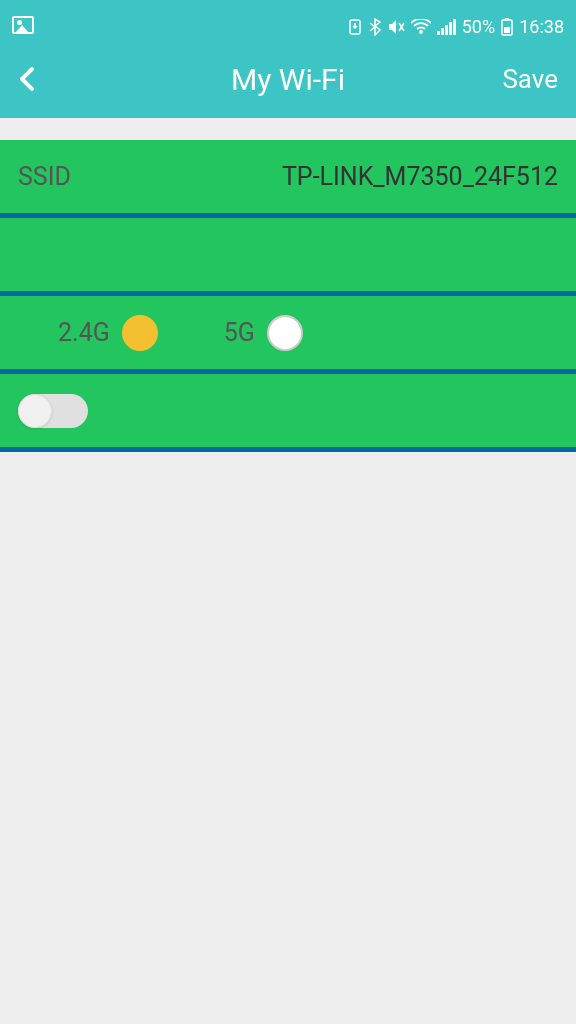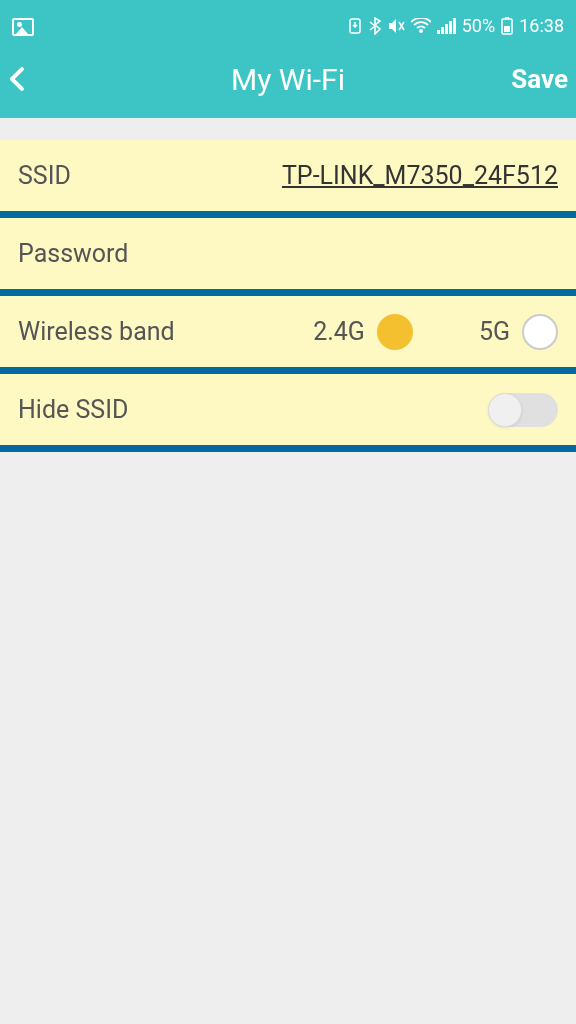--- a/index.html
+++ b/index.html
@@ -11,23 +11,23 @@
     body {
       width: 576px;
       height: 1024px;
       background: #eeeeee;
       overflow: hidden;
     }
     .status-bar {
       height: 40px;
       background: #3dc5c5;
       display: flex;
-      align-items: flex-end;
+      align-items: flex-start;
       justify-content: space-between;
-      padding: 4px 12px;
+      padding: 16px 12px;
       color: white;
       font-size: 18px;
     }
     .status-left {
       display: flex;
       align-items: center;
     }
     .status-right {
       display: flex;
       align-items: center;
@@ -60,21 +60,21 @@
       border-left: 6px solid transparent;
       border-right: 6px solid transparent;
       border-bottom: 7px solid white;
     }
     .nav-bar {
       height: 78px;
       background: #3dc5c5;
       display: flex;
       align-items: center;
       justify-content: space-between;
-      padding: 0 8px;
+      padding: 0 18px;
       color: white;
     }
     .back-chevron {
       width: 18px;
       height: 30px;
       position: relative;
       cursor: pointer;
     }
     .back-chevron::before {
       content: '';
@@ -100,44 +100,43 @@
     }
     .nav-title {
       font-size: 30px;
       font-weight: 400;
       position: absolute;
       left: 50%;
       transform: translateX(-50%);
     }
     .nav-save {
       font-size: 26px;
-      font-weight: 700;
+      font-weight: 400;
       cursor: pointer;
     }
     .spacer {
       height: 22px;
       background: #eeeeee;
     }
     .list-row {
       height: 78px;
-      background: #fef9c3;
+      background: #22c55e;
       display: flex;
       align-items: center;
       justify-content: space-between;
       padding: 0 18px;
-      border-bottom: 7px solid #0369a1;
+      border-bottom: 5px solid #0369a1;
       font-size: 25px;
       color: #444;
     }
     .row-label {
       color: #555;
     }
     .row-value {
       color: #333;
-      text-decoration: underline;
     }
     .band-group {
       display: flex;
       align-items: center;
       gap: 8px;
     }
     .radio-label {
       font-size: 25px;
       color: #555;
       margin-right: 4px;
@@ -248,31 +247,28 @@
 </div>
 
 <div class="spacer"></div>
 
 <div class="list-row">
   <span class="row-label">SSID</span>
   <span class="row-value">TP-LINK_M7350_24F512</span>
 </div>
 
 <div class="list-row">
-  <span class="row-label">Password</span>
-</div>
-
-<div class="list-row">
-  <span class="row-label">Wireless band</span>
+</div>
+
+<div class="list-row">
   <div class="band-group">
     <span class="radio-label">2.4G</span>
     <div class="radio-circle radio-filled"></div>
     <span class="radio-label">5G</span>
     <div class="radio-circle radio-empty"></div>
   </div>
 </div>
 
 <div class="list-row">
-  <span class="row-label">Hide SSID</span>
   <div class="toggle">
     <div class="toggle-knob"></div>
   </div>
 </div>
 
 </body></html>

